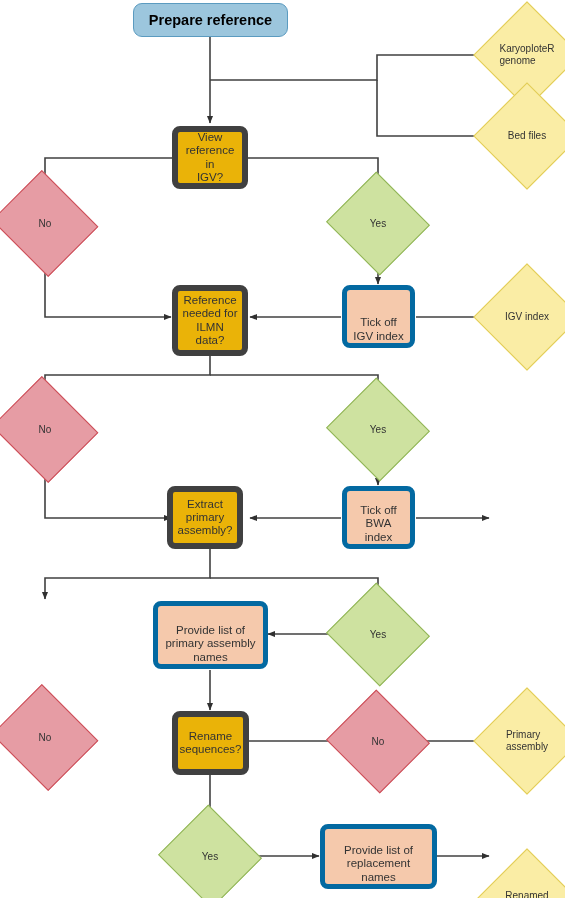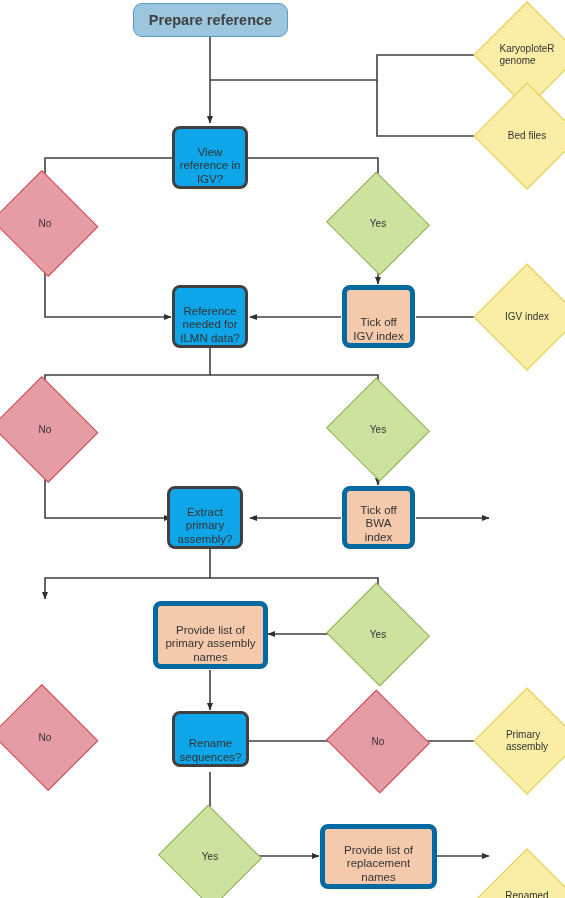--- a/index.html
+++ b/index.html
@@ -12,23 +12,23 @@
   svg#edges{position:absolute;left:0;top:0;width:565px;height:898px;pointer-events:none;}
 
   .node{position:absolute;box-sizing:border-box;display:flex;align-items:center;justify-content:center;text-align:center;}
   .node .lbl{display:block;line-height:1.16;white-space:pre-line;}
 
   
   .box{border-radius:8px;border:1px solid #7f7f7f;}
   .box .lbl{font-size:11.5px;color:#333333;padding:0 4px;}
 
   .box.start{background:#9CC6DD;border:1px solid #5B9BC0;border-radius:9px;}
-  .box.start .lbl{font-weight:bold;font-size:14.5px;color:#404040;}
-
-  .box.decision{background:#0ea5e9;border:3px solid #404040;align-items:flex-end;}
+  .box.start .lbl{font-weight:bold;font-size:14.5px;color:#000000;}
+
+  .box.decision{background:#eab308;border:6px solid #404040;}
   .box.action{background:#F5C9AC;border:5px solid #0369a1;align-items:flex-end;}
 
   
   .diamond{position:absolute;}
   .diamond .shape{position:absolute;left:0;top:0;width:100%;height:100%;
       transform:rotate(45deg);box-sizing:border-box;}
   .diamond .lbl{position:absolute;left:0;top:0;width:100%;height:100%;
       display:flex;align-items:center;justify-content:center;
       font-size:10px;color:#333333;line-height:1.16;white-space:pre-line;}
   .diamond.yes .shape{background:#CEE2A0;border:1px solid #8FB455;}
@@ -117,21 +117,21 @@
   <div class="diamond no" style="left:5px;top:188px;width:80px;height:71px;">
     <div class="shape"></div>
     <div class="lbl">No</div>
   </div>
 
   <div class="diamond yes" style="left:340px;top:188px;width:76px;height:71px;">
     <div class="shape"></div>
     <div class="lbl">Yes</div>
   </div>
 
-  <div class="node box decision" style="left:172px;top:285px;width:76px;height:63px;">
+  <div class="node box decision" style="left:172px;top:285px;width:76px;height:71px;">
     <span class="lbl">Reference
 needed for
 ILMN data?</span>
   </div>
 
   <div class="node box action" style="left:342px;top:285px;width:73px;height:63px;">
     <span class="lbl">Tick off
 IGV index</span>
   </div>
 
@@ -172,21 +172,21 @@
     <div class="shape"></div>
     <div class="lbl">Yes</div>
   </div>
 
   <div class="node box action" style="left:153px;top:601px;width:115px;height:68px;">
     <span class="lbl">Provide list of
 primary assembly
 names</span>
   </div>
 
-  <div class="node box decision" style="left:172px;top:711px;width:77px;height:56px;">
+  <div class="node box decision" style="left:172px;top:711px;width:77px;height:64px;">
     <span class="lbl">Rename
 sequences?</span>
   </div>
 
   <div class="diamond no" style="left:340px;top:706px;width:76px;height:71px;">
     <div class="shape"></div>
     <div class="lbl">No</div>
   </div>
 
   <div class="diamond out" style="left:489px;top:703px;width:76px;height:76px;">

